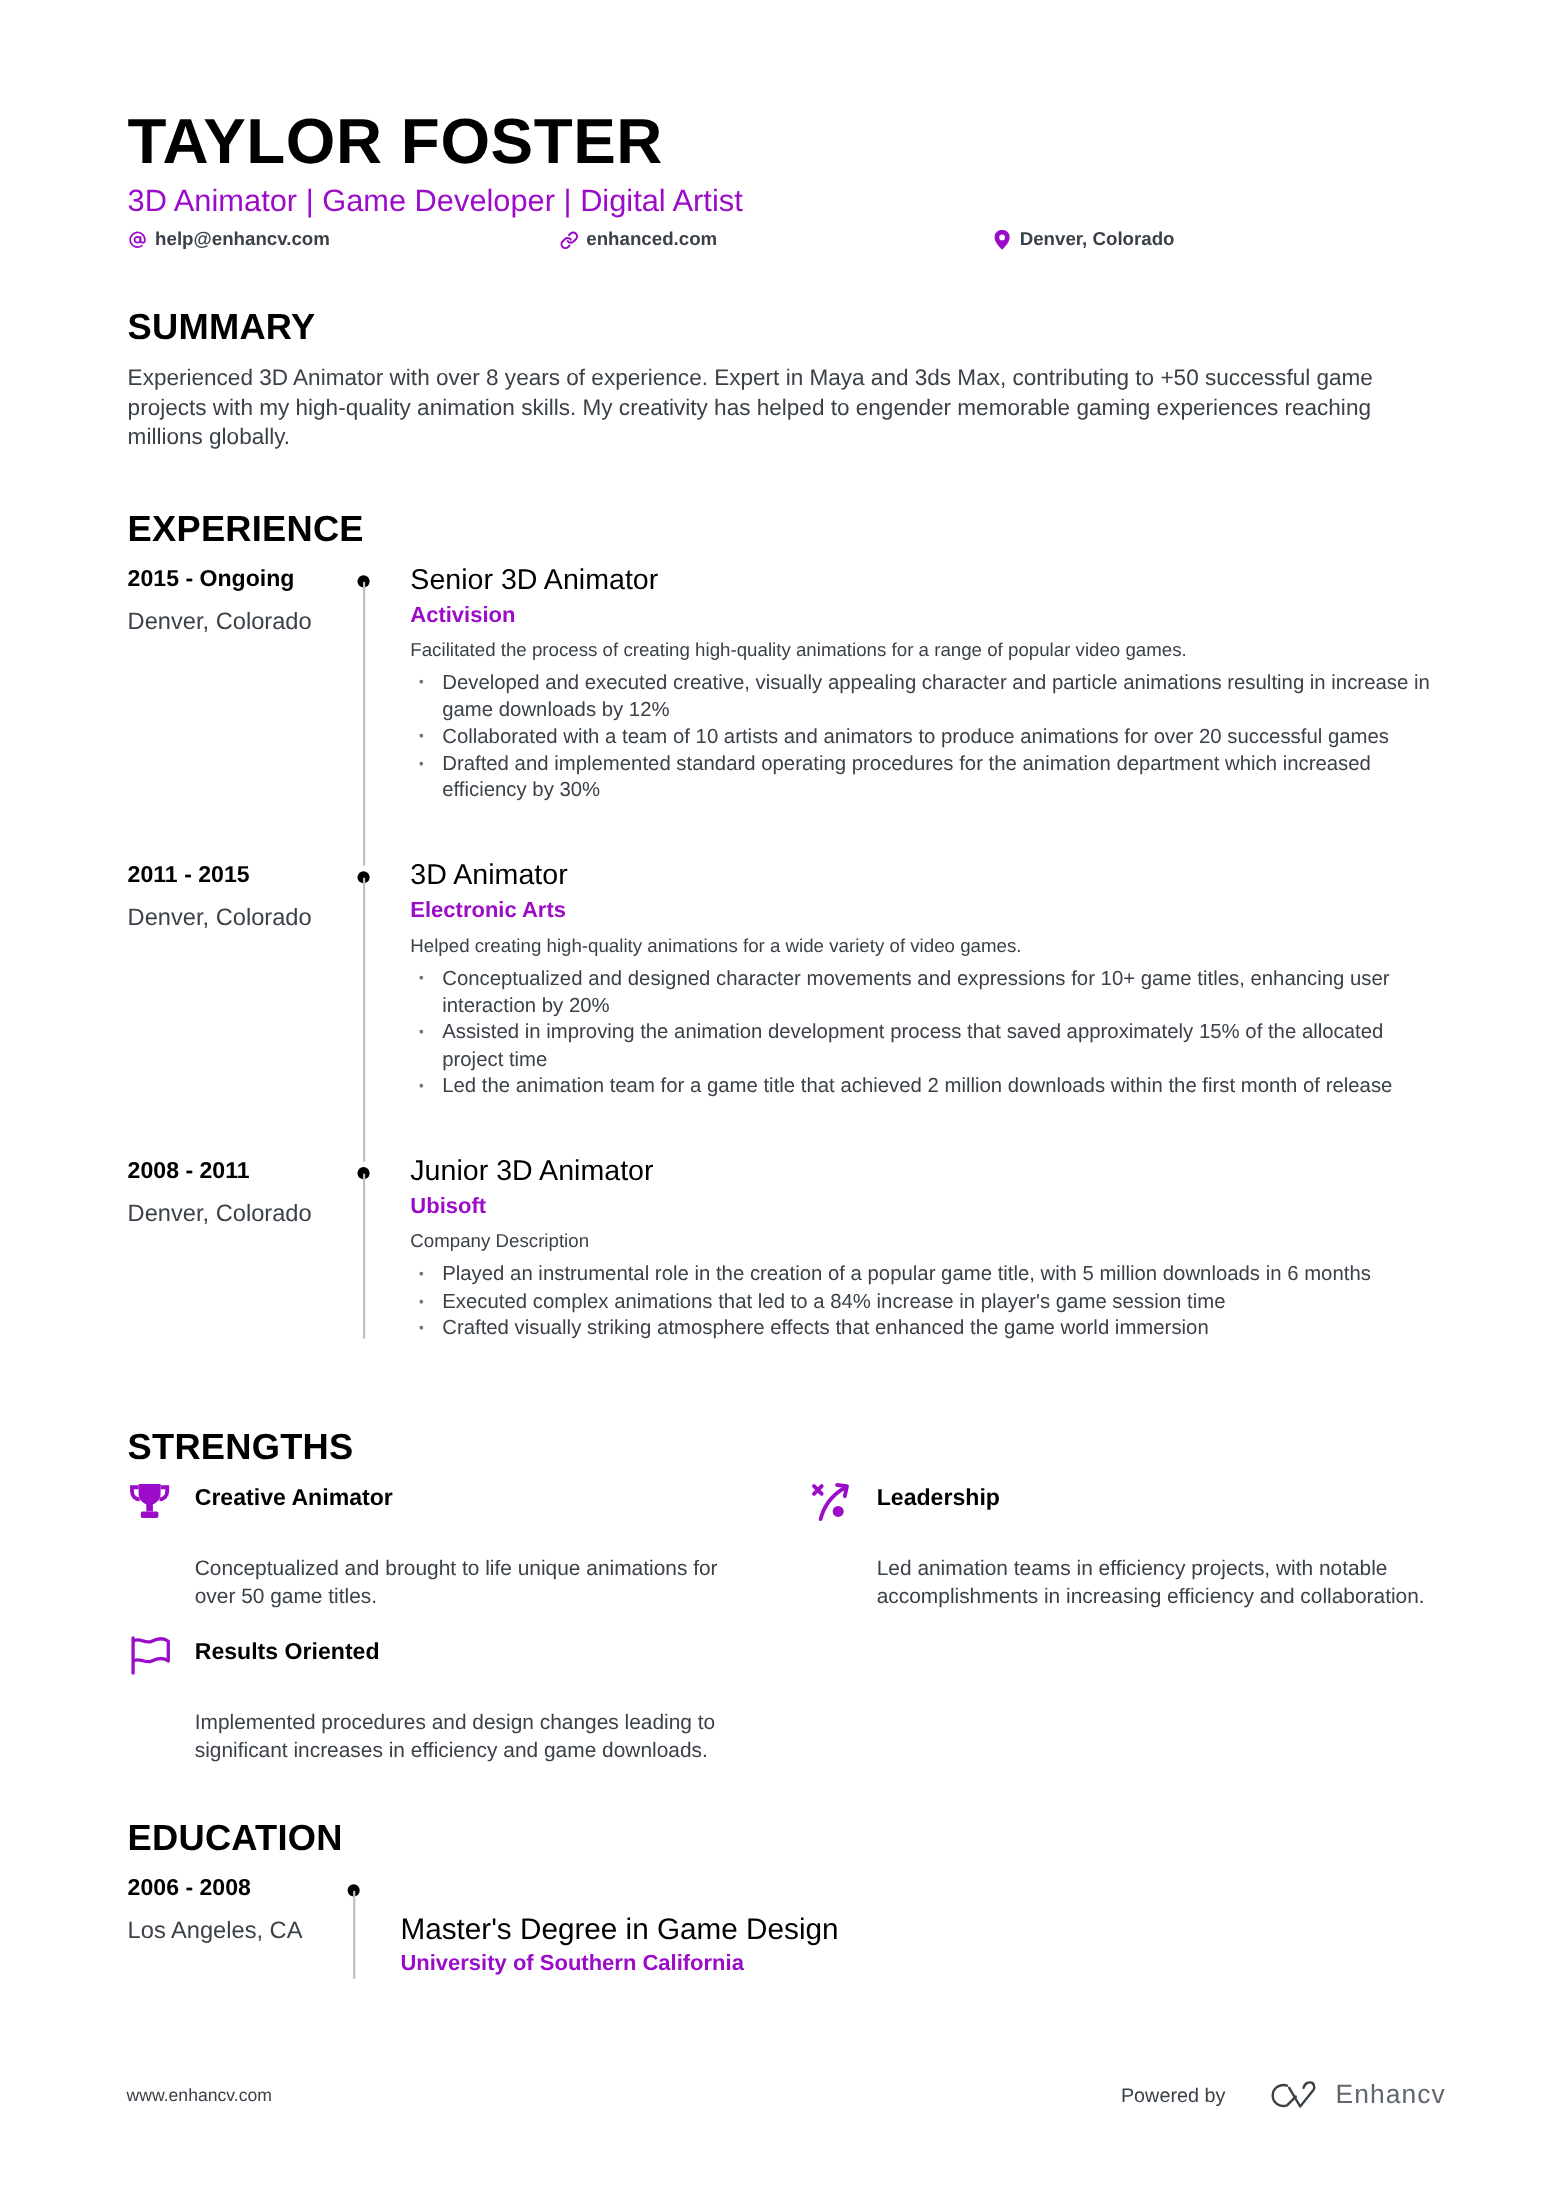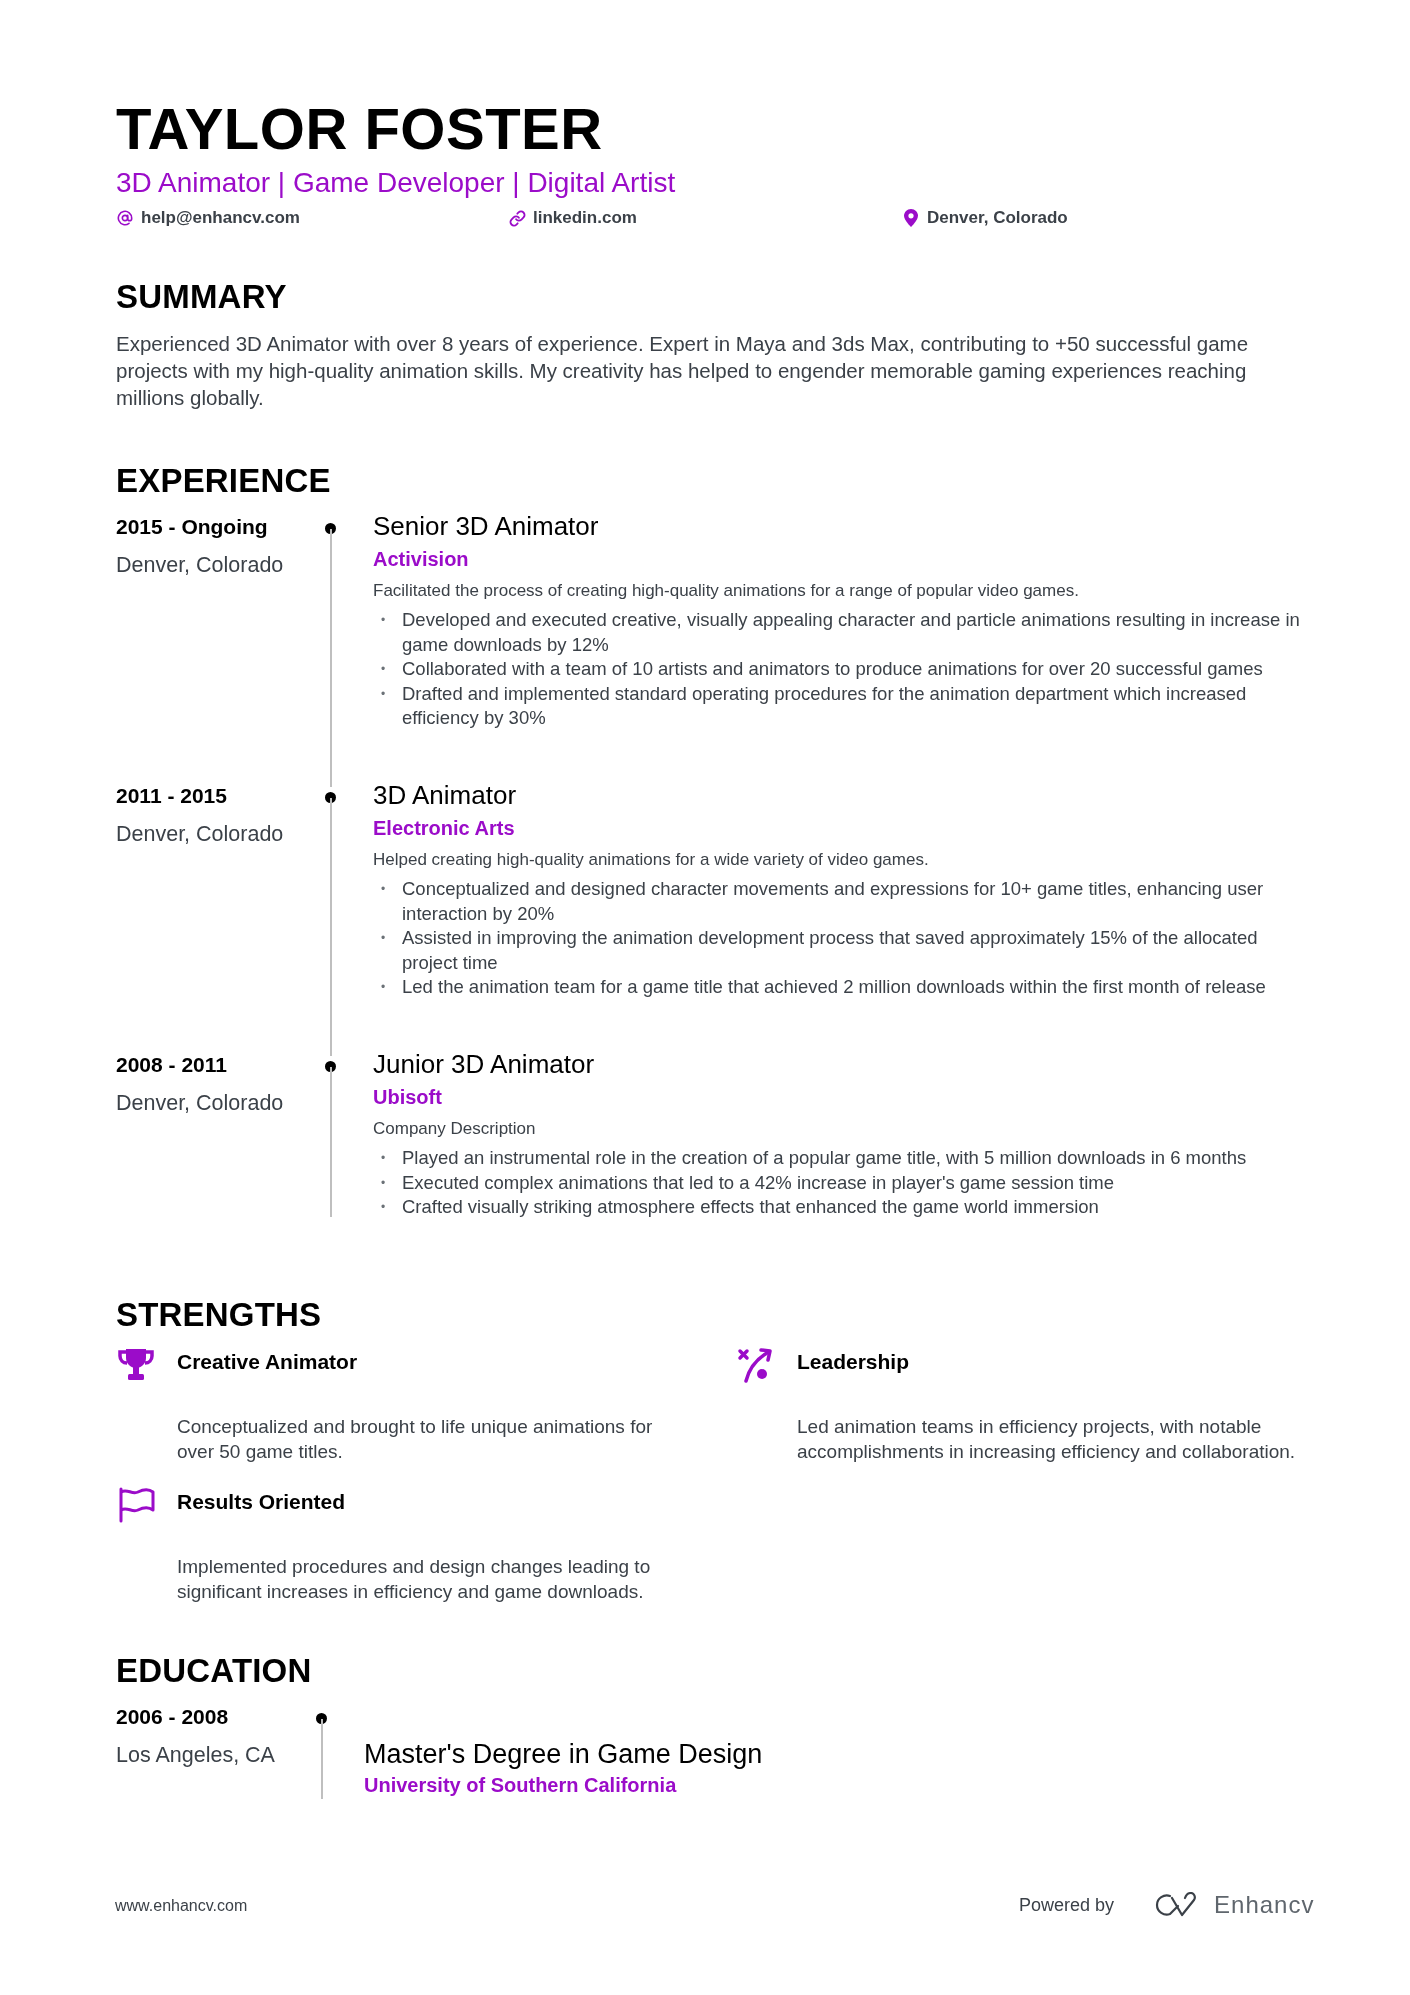--- a/index.html
+++ b/index.html
@@ -72,21 +72,21 @@
       </span>
       <span>help@enhancv.com</span>
     </div>
     <div class="contact link">
       <span class="ico">
         <svg width="17" height="17" viewBox="0 0 24 24" fill="none" stroke="#9b0cc9" stroke-width="2.6" stroke-linecap="round" stroke-linejoin="round">
             <path d="M10 13a5 5 0 0 0 7.54.54l3-3a5 5 0 0 0-7.07-7.07l-1.72 1.71"></path>
             <path d="M14 11a5 5 0 0 0-7.54-.54l-3 3a5 5 0 0 0 7.07 7.07l1.71-1.71"></path>
           </svg>
       </span>
-      <span>linkedin.com</span>
+      <span>enhanced.com</span>
     </div>
     <div class="contact loc">
       <span class="ico">
         <svg width="14" height="18" viewBox="0 0 14 18">
             <path d="M7 0C3.1 0 0 3 0 6.8 0 11.5 7 18 7 18s7-6.5 7-11.2C14 3 10.9 0 7 0z" fill="#9b0cc9"></path>
             <circle cx="7" cy="6.8" r="2.6" fill="#fff"></circle>
           </svg>
       </span>
       <span>Denver, Colorado</span>
     </div>
@@ -135,21 +135,21 @@
     <div class="date">2008 - 2011</div>
     <div class="place">Denver, Colorado</div>
     <div class="dot"></div>
     <div class="vline" style="height:150px;"></div>
     <div class="content">
       <div class="role">Junior 3D Animator</div>
       <div class="company">Ubisoft</div>
       <div class="desc">Company Description</div>
       <ul>
         <li>Played an instrumental role in the creation of a popular game title, with 5 million downloads in 6 months</li>
-        <li>Executed complex animations that led to a 42% increase in player's game session time</li>
+        <li>Executed complex animations that led to a 84% increase in player's game session time</li>
         <li>Crafted visually striking atmosphere effects that enhanced the game world immersion</li>
       </ul>
     </div>
   </div>
 
   <div class="section-title" style="top:1298px;">STRENGTHS</div>
 
   <div class="strength" style="left:117px; top:1347px;">
     <span class="s-icon">
       <svg width="38" height="36" viewBox="0 0 38 36">

